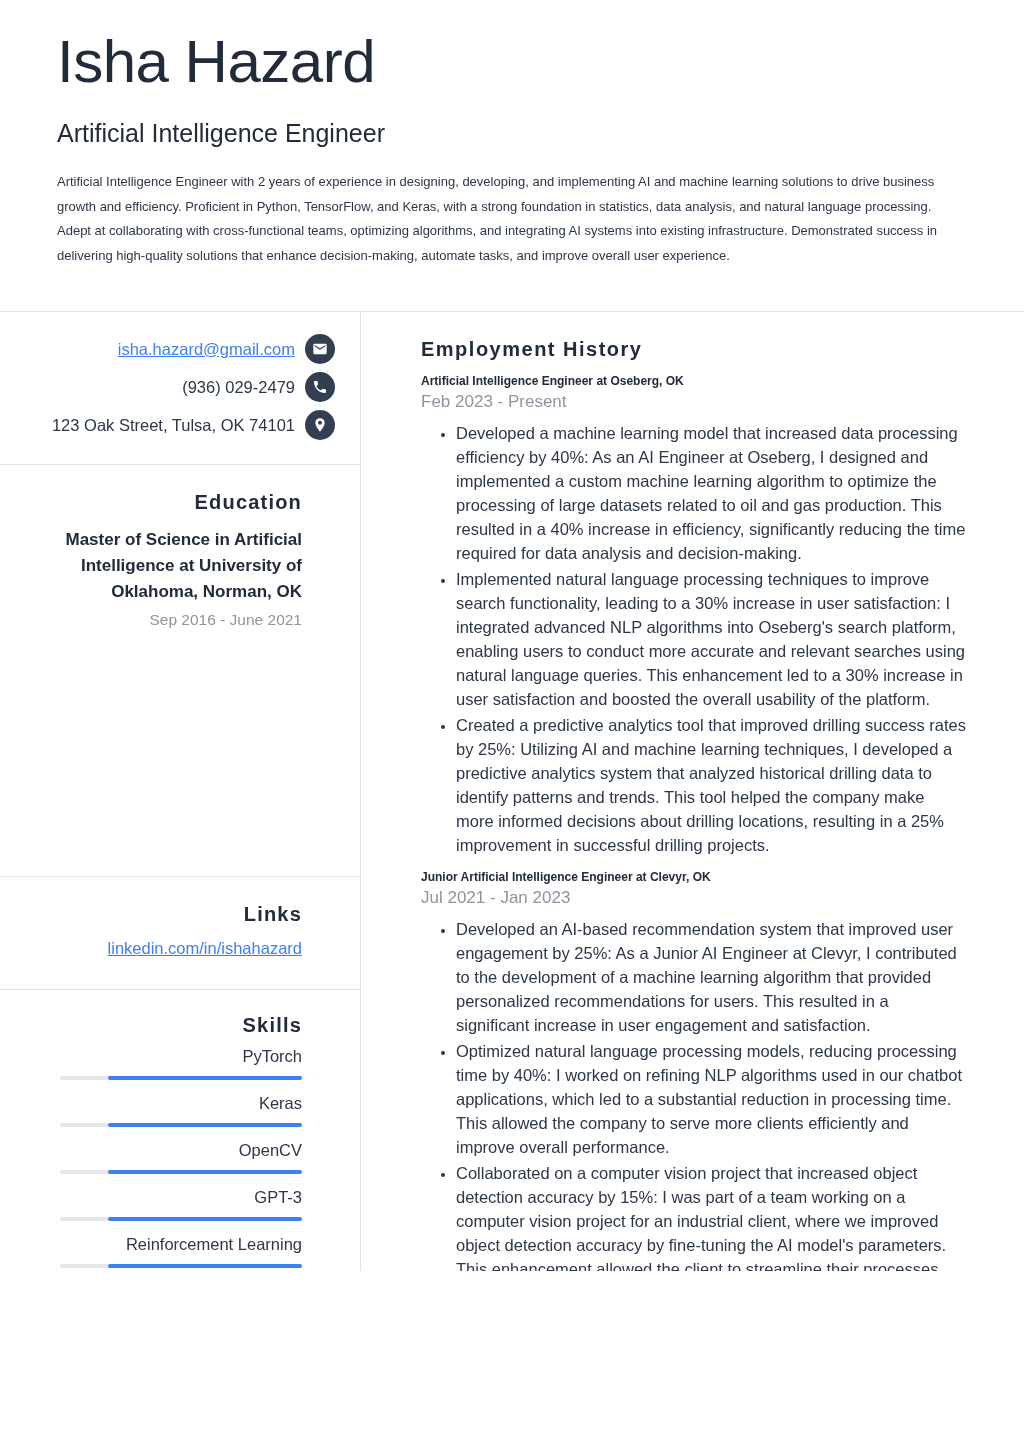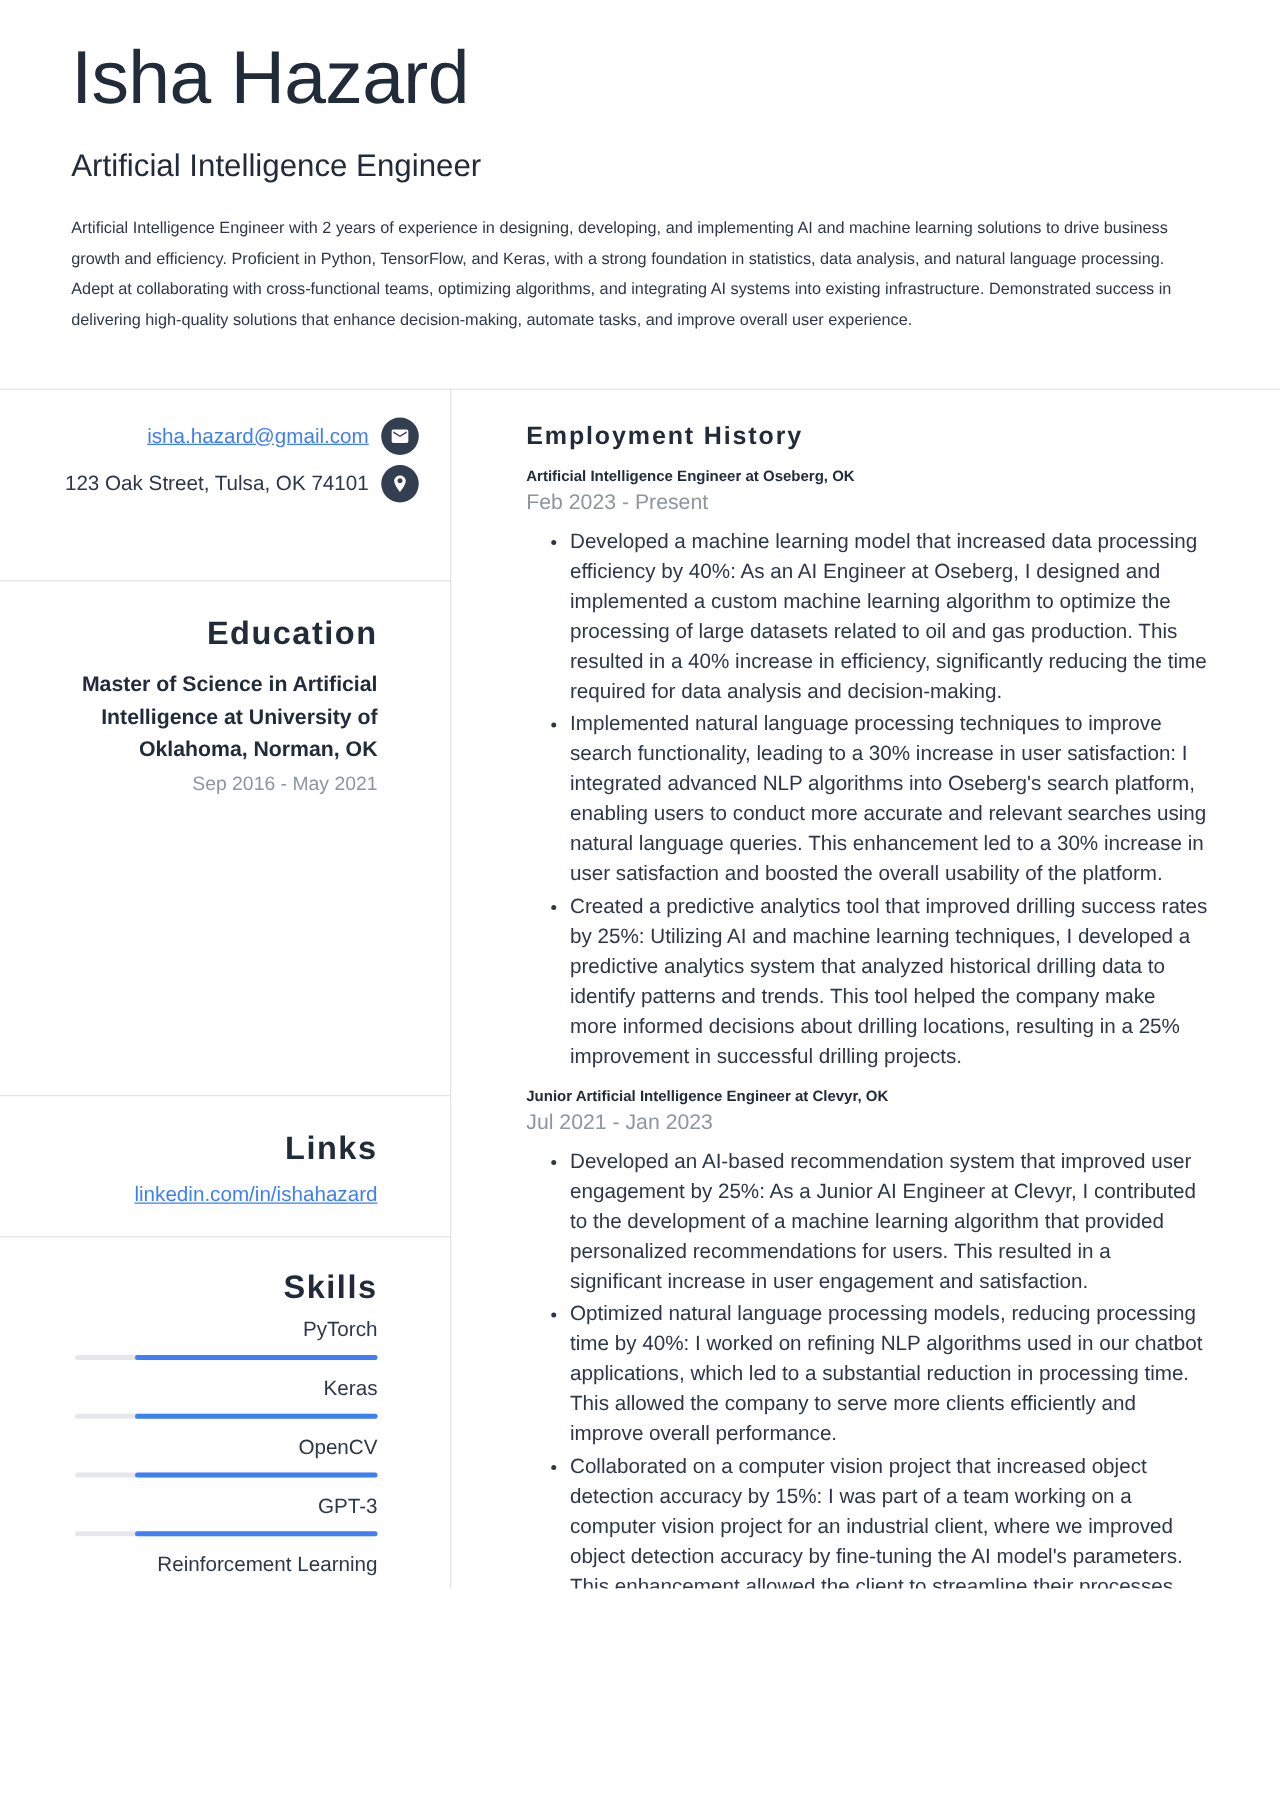--- a/index.html
+++ b/index.html
@@ -23,21 +23,21 @@
   .sb-contact { top:0; height:153px; padding:22px 25px 0 20px; border-bottom:1px solid #e2e4e8; }
   .sb-education { top:153px; height:412px; padding:26px 58px 0 40px; }
   .sb-links { top:565px; height:113px; padding:26px 58px 0 40px; }
   .sb-skills { top:678px; height:404px; padding:24px 58px 0 60px; }
   .contact-row { display:flex; justify-content:flex-end; align-items:center; gap:10px; height:30px; margin-bottom:8px; }
   .contact-text { font-size:16.5px; color:#2d3748; }
   a.link { color:#3e7ff2; text-decoration:underline; }
   .icon-circle { width:30px; height:30px; border-radius:50%; background:#333e50; flex:none;
                  display:flex; align-items:center; justify-content:center; }
   .icon-circle svg { width:16px; height:16px; fill:#ffffff; display:block; }
-  .sb-heading { font-size:26px; font-weight:700; color:#222b3a; letter-spacing:1.2px; }
+  .sb-heading { font-size:20px; font-weight:700; color:#222b3a; letter-spacing:1.2px; }
   .degree { font-size:17px; font-weight:700; color:#222b3a; line-height:26px; margin-top:13px; }
   .date-gray { font-size:15.5px; color:#8d959e; margin-top:6px; }
   .coursework { font-size:16.5px; line-height:23.6px; color:#2d3748; margin-top:7px; }
   .sb-link-item { margin-top:13px; font-size:16.5px; }
   
   .skill-item { margin-bottom:14px; }
   .skill-name { font-size:16.5px; color:#2d3748; height:20px; margin-top:10px; }
   .skill-bar { position:relative; height:4px; border-radius:2px; background:#e5e7ea; margin-top:9px; }
   .skill-fill { position:absolute; right:0; top:0; height:4px; border-radius:2px; background:#3e7ff2; }
   
@@ -68,33 +68,41 @@
       <div class="sb-contact">
         <div class="contact-row">
           <a class="contact-text link" href="#">isha.hazard@gmail.com</a>
           <span class="icon-circle">
             <svg viewBox="0 0 24 24">
                 <path d="M20 4H4c-1.1 0-1.99.9-1.99 2L2 18c0 1.1.9 2 2 2h16c1.1 0 2-.9 2-2V6c0-1.1-.9-2-2-2zm0 4l-8 5-8-5V6l8 5 8-5v2z"></path>
               </svg>
           </span>
         </div>
         <div class="contact-row">
+          <span class="contact-text">(936) 029-2479</span>
+          <span class="icon-circle">
+            <svg viewBox="0 0 24 24">
+                <path d="M6.62 10.79c1.44 2.83 3.76 5.14 6.59 6.59l2.2-2.2c.27-.27.67-.36 1.02-.24 1.12.37 2.33.57 3.57.57.55 0 1 .45 1 1V20c0 .55-.45 1-1 1-9.39 0-17-7.61-17-17 0-.55.45-1 1-1h3.5c.55 0 1 .45 1 1 0 1.25.2 2.45.57 3.57.11.35.03.74-.25 1.02l-2.2 2.2z"></path>
+              </svg>
+          </span>
+        </div>
+        <div class="contact-row">
           <span class="contact-text">123 Oak Street, Tulsa, OK 74101</span>
           <span class="icon-circle">
             <svg viewBox="0 0 24 24">
                 <path d="M12 2C8.13 2 5 5.13 5 8.5c0 5.25 7 13.5 7 13.5s7-8.25 7-13.5C19 5.13 15.87 2 12 2zm0 9.5c-1.66 0-3-1.34-3-3s1.34-3 3-3 3 1.34 3 3-1.34 3-3 3z"></path>
               </svg>
           </span>
         </div>
       </div>
 
       <div class="sb-section sb-education">
         <div class="sb-heading">Education</div>
         <div class="degree">Master of Science in Artificial Intelligence at University of Oklahoma, Norman, OK</div>
-        <div class="date-gray">Sep 2016 - May 2021</div>
+        <div class="date-gray">Sep 2016 - June 2021</div>
       </div>
 
       <div class="sb-section sb-links">
         <div class="sb-heading">Links</div>
         <div class="sb-link-item">
           <a class="link" href="#">linkedin.com/in/ishahazard</a>
         </div>
       </div>
 
       <div class="sb-section sb-skills">

